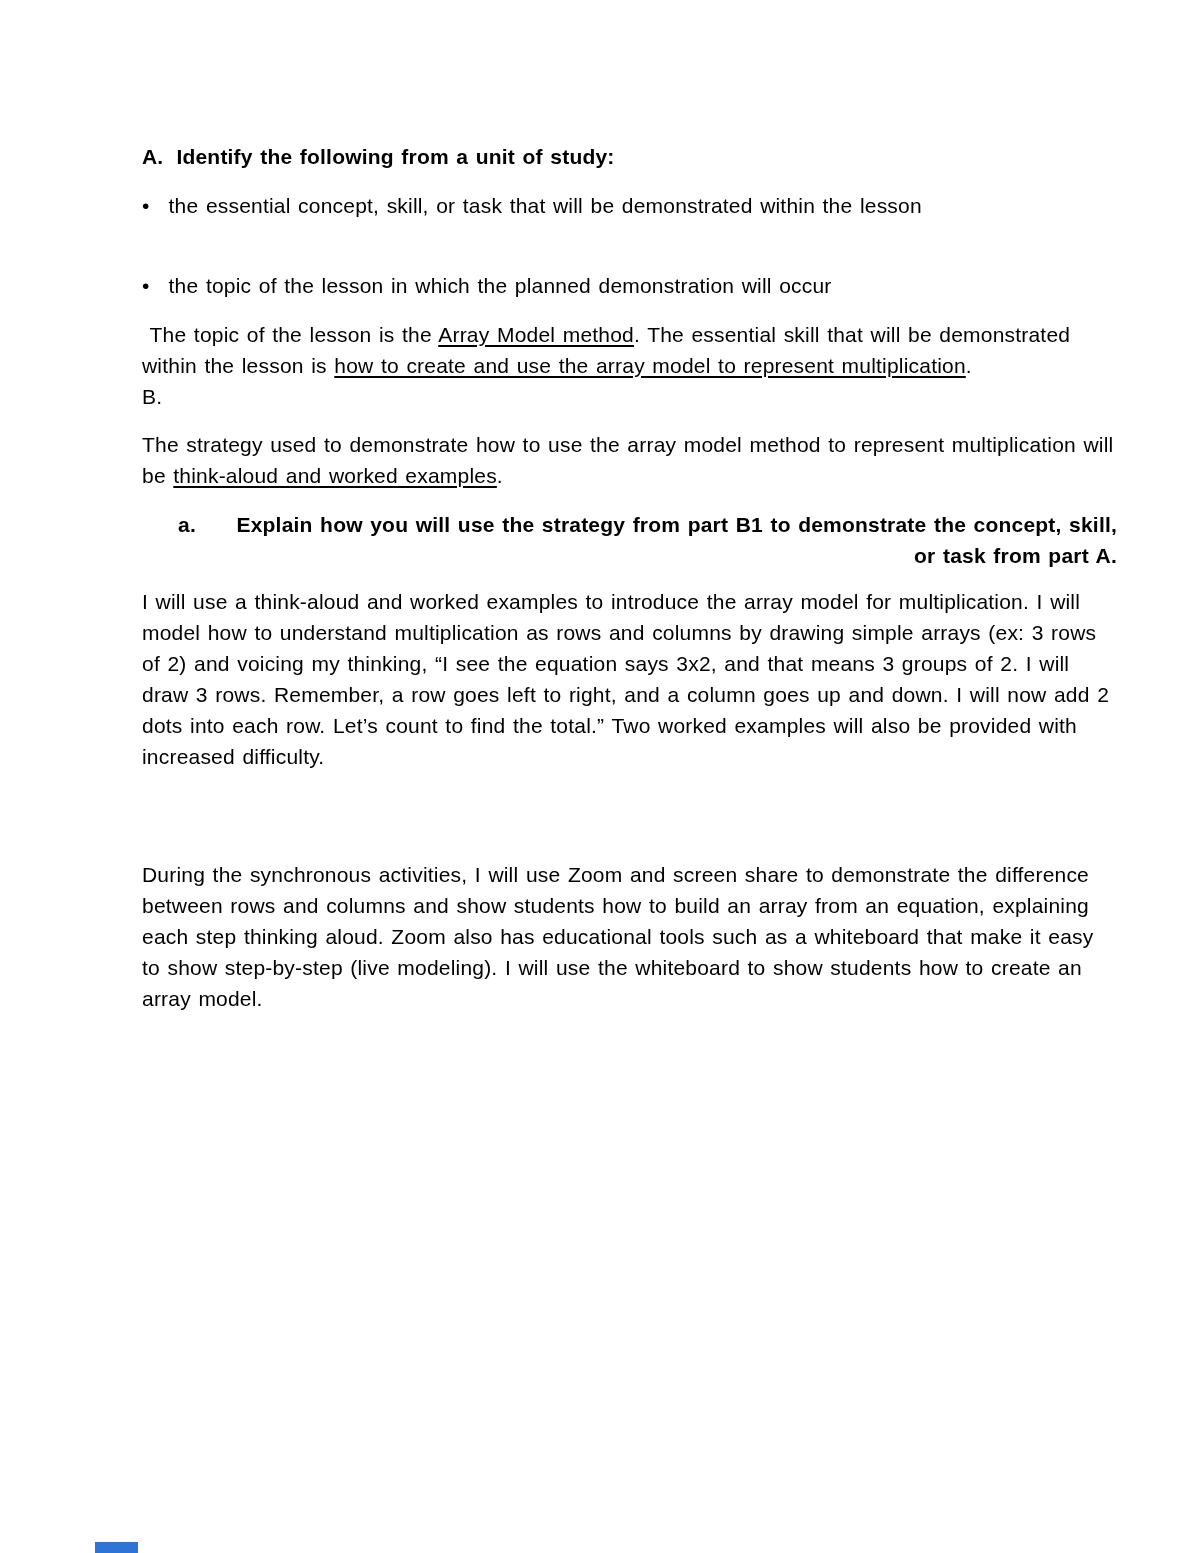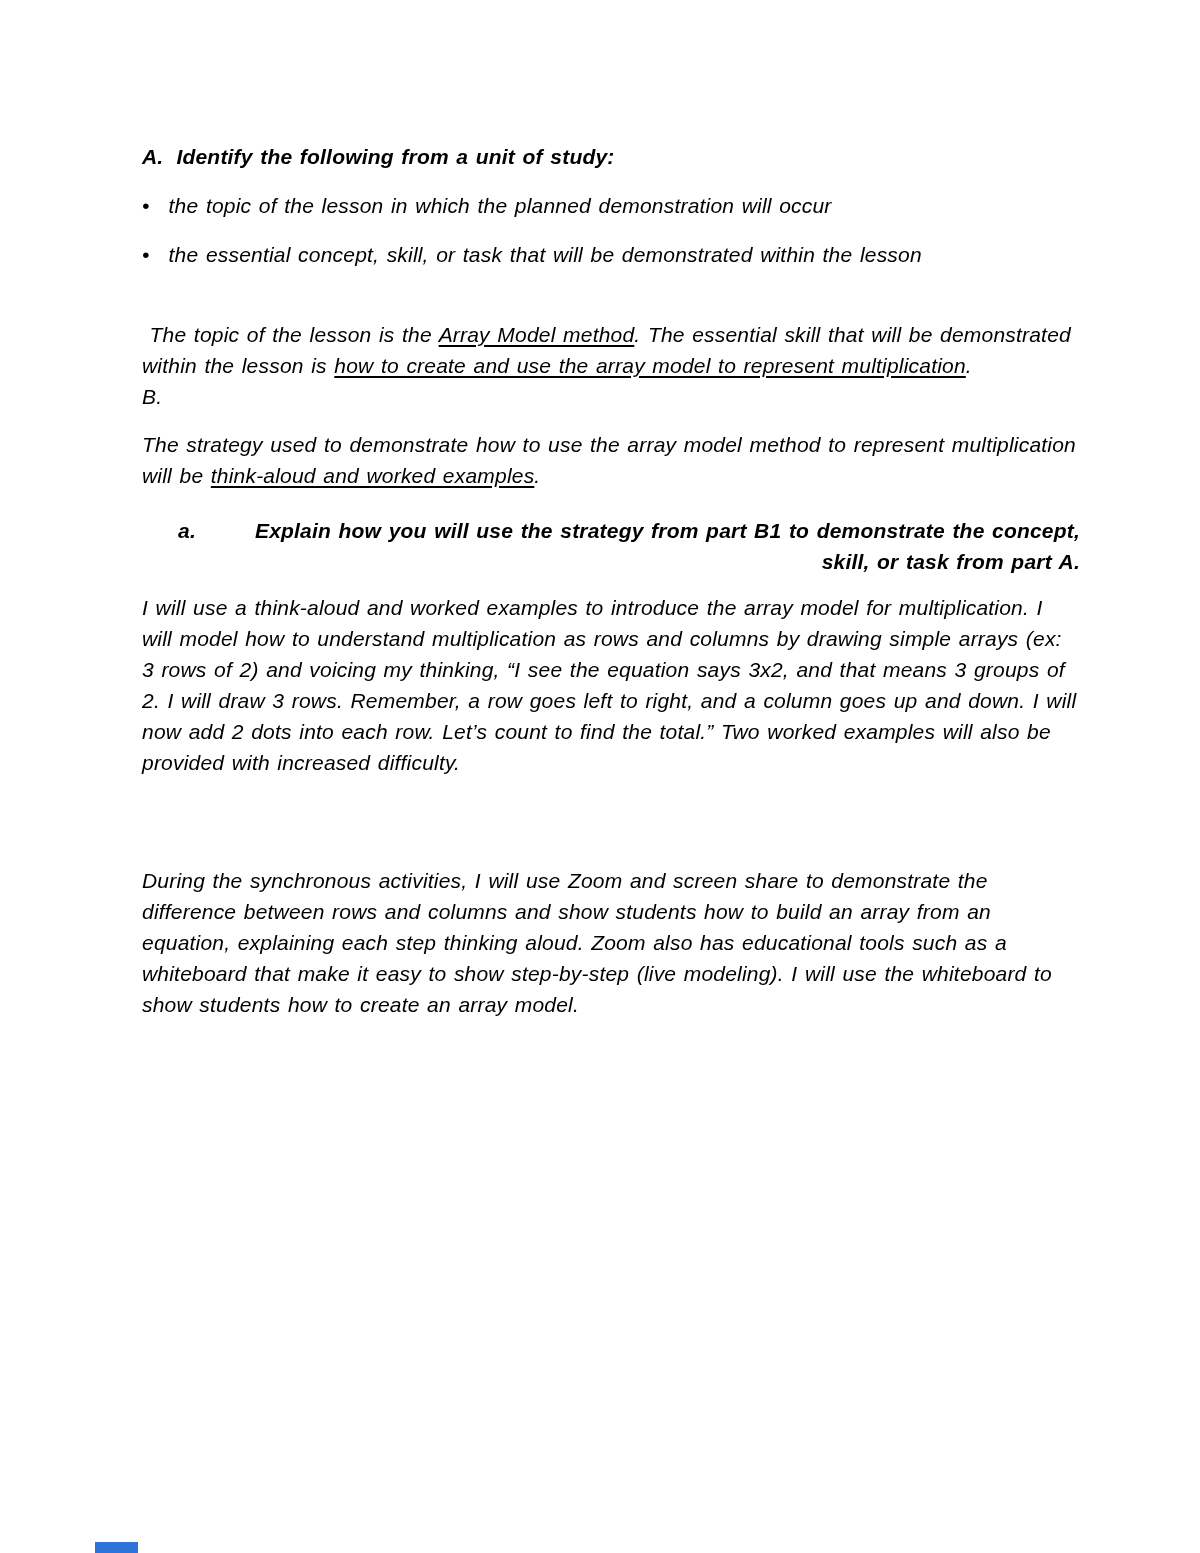--- a/index.html
+++ b/index.html
@@ -4,39 +4,39 @@
 <style>
   * { margin: 0; padding: 0; box-sizing: border-box; }
   html, body { width: 1200px; height: 1553px; }
   body {
     background: #ffffff;
     color: #000000;
     font-family: "Liberation Sans", "DejaVu Sans", sans-serif;
     position: relative;
     overflow: hidden;
   }
-  .page { padding: 141px 120px 0 142px; font-style: italic; }
+  .page { padding: 141px 83px 0 142px; }
   .txt {
     font-size: 21px;
     line-height: 31px;
     letter-spacing: 0.2px;
     word-spacing: 1.5px;
     white-space: pre-wrap;
   }
   .bold { font-weight: 700; }
   .u { text-decoration: underline; text-underline-offset: 3px; }
   .h-label { margin-right: 13px; }
   .bullet-glyph { margin-right: 19px; }
 
   .mb-sm  { margin-bottom: 17px; }
   .mb-b1  { margin-bottom: 18px; }
   .mb-b2  { margin-bottom: 49px; }
   .mb-ansA{ }
   .mb-q1h { margin-bottom: 16px; }
-  .mb-q1a { margin-bottom: 24px; }
+  .mb-q1a { margin-bottom: 18px; }
   .mb-sah { margin-bottom: 15px; }
   .mb-saa { margin-bottom: 87px; }
   .mb-q2h { margin-bottom: 13px; }
 
   .suba { display: flex; margin-left: 36px; }
   .suba-label { flex: none; width: 34px; }
   .suba-text { flex: 1; text-align: right; }
 
   .bottom-artifact {
     position: absolute;
@@ -46,23 +46,23 @@
     height: 11px;
   }
 </style>
 </head>
 <body>
 
 <div class="page">
 
   <h2 class="txt bold mb-b1"><span class="h-label">A.</span><span>Identify the following from a unit of study:</span></h2>
 
+  <p class="txt mb-b2"><span class="bullet-glyph">•</span><span>the essential concept, skill, or task that will be demonstrated within the lesson</span></p>
+
   <p class="txt mb-b1"><span class="bullet-glyph">•</span><span>the topic of the lesson in which the planned demonstration will occur</span></p>
-
-  <p class="txt mb-b2"><span class="bullet-glyph">•</span><span>the essential concept, skill, or task that will be demonstrated within the lesson</span></p>
 
   <p class="txt mb-ansA"><span> The topic of the lesson is the </span><span class="u">Array Model method</span><span>. The essential skill that will be demonstrated within the lesson is </span><span class="u">how to create and use the array model to represent multiplication</span><span>.</span></p>
 
   <p class="txt mb-sm">B.</p>
 
 
   <p class="txt mb-q1a"><span>The strategy used to demonstrate how to use the array model method to represent multiplication will be </span><span class="u">think-aloud and worked examples</span><span>.</span></p>
 
   <div class="suba txt bold mb-sah">
     <span class="suba-label">a.</span>

